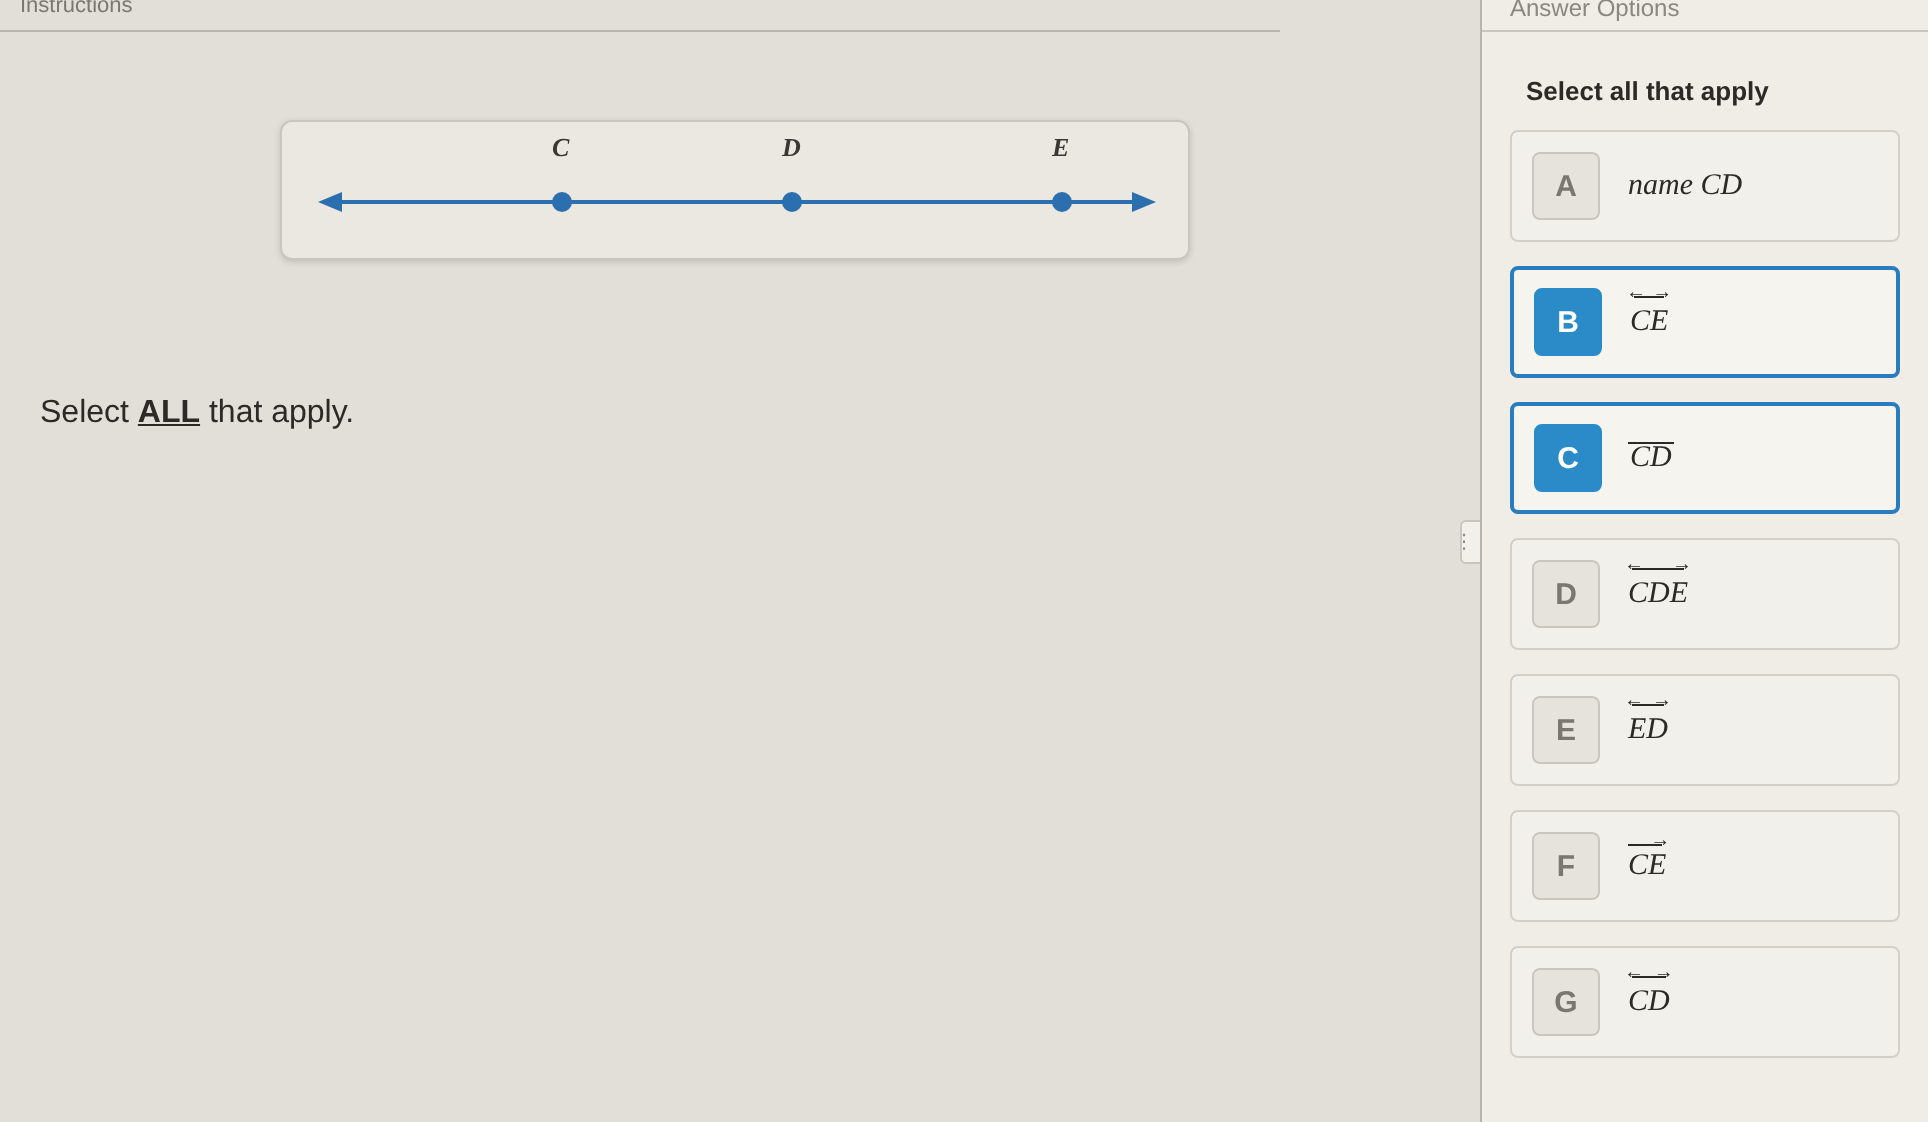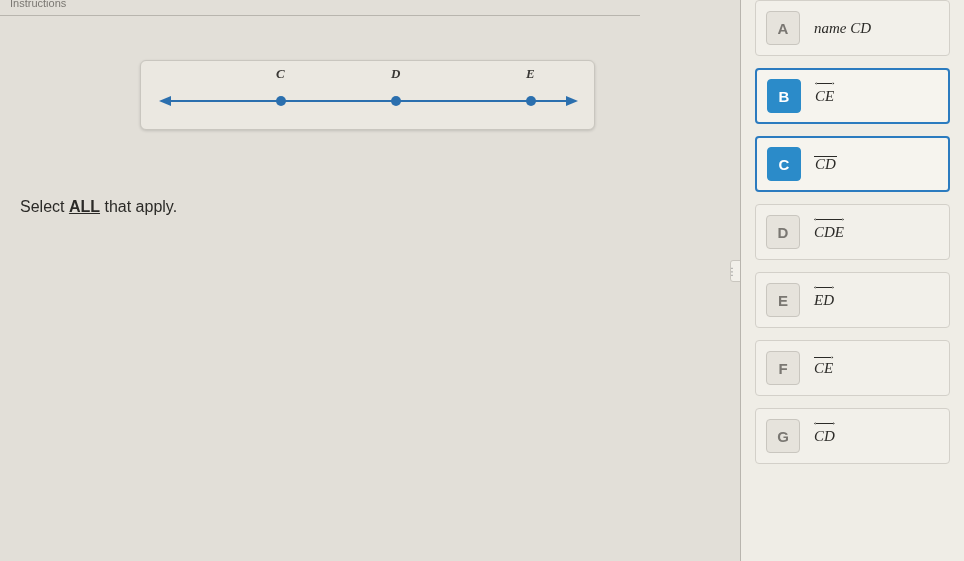--- a/index.html
+++ b/index.html
@@ -51,20 +51,24 @@
   </div>
 
   <div class="subtext">
     <span>Select </span><b>ALL</b><span> that apply.</span>
   </div>
 </div>
 
 <div class="drag-handle">⋮⋮</div>
 
 <div class="answer-panel">
+  <div class="answer-header">
+    <span class="answer-header-text">Answer Options</span>
+  </div>
+  <div class="select-all">Select all that apply</div>
   <div class="options">
       <div class="opt">
         <div class="letter">A</div>
         <div class="content plain">name CD</div>
       </div>
       <div class="opt sel">
         <div class="letter">B</div>
         <div class="content"><span class="" style="padding-top: 2px; position: relative;"><span style="position:absolute;left:-2px;top:-10px;font-style:normal;font-size:10px">←</span><span style="position:absolute;right:-2px;top:-10px;font-style:normal;font-size:10px">→</span><span style="position:absolute;left:2px;right:2px;top:-3px;height:1px;background:#2b2a27"></span>CE</span></div>
       </div>
       <div class="opt sel">

